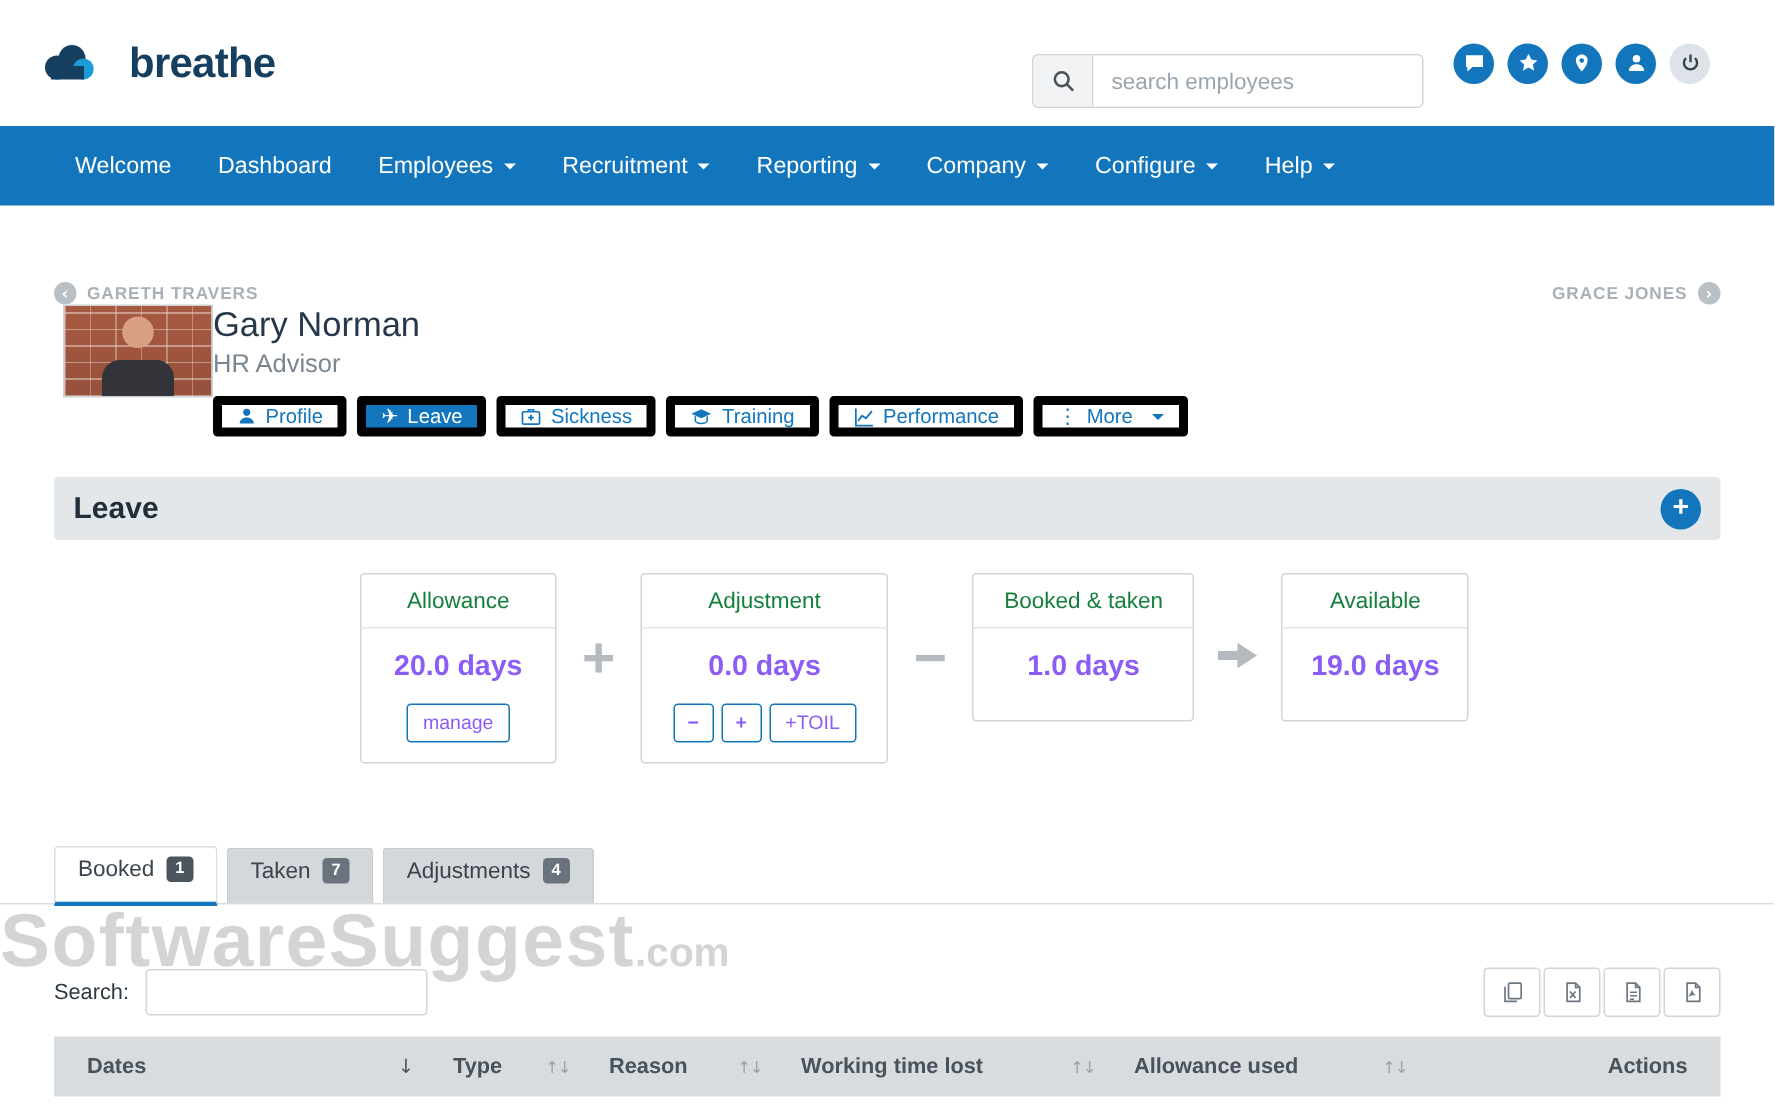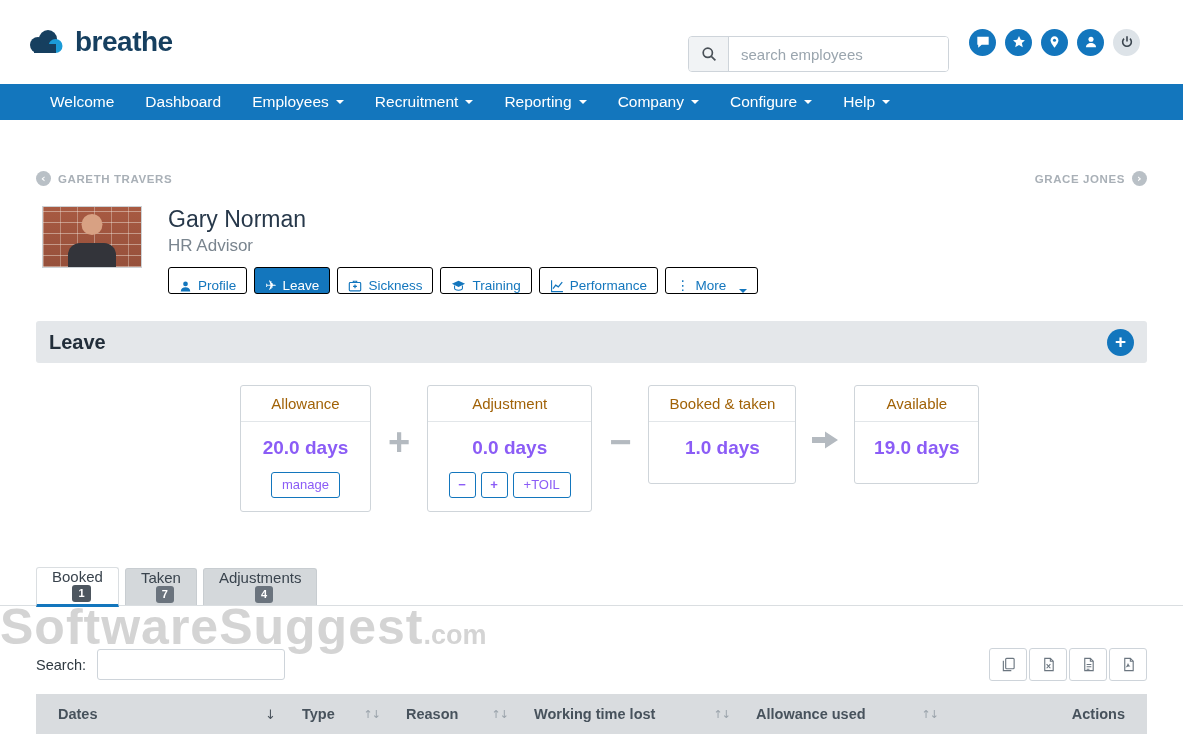--- a/index.html
+++ b/index.html
@@ -5,79 +5,79 @@
   * { box-sizing: border-box; }
   html,body { margin:0; padding:0; }
   body {
     width:1183px; height:736px; overflow:hidden; position:relative;
     background:#fff; font-family:"Liberation Sans", sans-serif; color:#333;
   }
   a { text-decoration:none; }
 
   
   .topbar { height:84px; display:flex; align-items:center; justify-content:space-between; padding:0 43px 0 28px; background:#fff; }
-  .logo { display:flex; align-items:center; gap:11px; cursor:pointer; }
+  .logo { display:flex; align-items:center; gap:22px; cursor:pointer; }
   .logo-text { font-size:28px; font-weight:700; color:#163f5f; letter-spacing:-0.5px; }
   .topbar-right { display:flex; align-items:center; gap:20px; }
   .search-group { display:flex; height:36px; border:1px solid #ced4da; border-radius:4px; overflow:hidden; background:#fff;margin-top:24px; }
   .search-addon { width:40px; background:#f1f3f5; border-right:1px solid #ced4da; display:flex; align-items:center; justify-content:center; cursor:pointer; color:#495057; }
   .search-input { border:none; outline:none; width:219px; padding:0 12px; font-size:15px; color:#495057; font-family:"Liberation Sans", sans-serif; }
   .search-input::placeholder { color:#9aa5ae; }
   .icon-circles { display:flex; gap:9px; }
   .circle { width:27px; height:27px; border-radius:50%; display:flex; align-items:center; justify-content:center; cursor:pointer; }
   .circle.blue { background:#1376bd; color:#fff; }
   .circle.gray { background:#dde3e8; color:#39434d; }
 
   
-  .navbar { height:36px; background:#1376bd; display:flex; align-items:center; padding:0 50px; }
+  .navbar { height:53px; background:#1376bd; display:flex; align-items:center; padding:0 50px; }
   .nav-item { color:#fff; font-size:15.5px; margin-right:31px; cursor:pointer; display:flex; align-items:center; }
   .caret { width:0; height:0; border-left:4px solid transparent; border-right:4px solid transparent; border-top:4px solid currentColor; margin-left:7px; display:inline-block; }
 
   
   .crumb-row { margin-top:51px; padding:0 36px; display:flex; justify-content:space-between; align-items:center; }
   .crumb { display:flex; align-items:center; gap:7px; color:#a9b0b7; font-size:11.5px; font-weight:700; letter-spacing:0.6px; cursor:pointer; }
   .circle-chevron { width:15px; height:15px; border-radius:50%; background:#b9c0c6; color:#fff; display:inline-flex; align-items:center; justify-content:center; font-size:11px; line-height:1; padding-bottom:1px; }
 
   
-  .profile-row { margin-top:20px; padding:0 42px; display:flex; gap:26px; align-items:flex-start; }
+  .profile-row { padding:0 42px; display:flex; align-items:flex-start; }
   .avatar { width:100px; height:62px; border:1px solid #cdd2d6; position:relative; overflow:hidden; flex:0 0 auto;
     background-image:
       repeating-linear-gradient(0deg, rgba(236,221,210,.5) 0 1px, transparent 1px 11px),
       repeating-linear-gradient(90deg, rgba(236,221,210,.4) 0 1px, transparent 1px 17px),
       linear-gradient(#a85a42,#96503b); }
   .avatar::before { content:""; position:absolute; top:7px; left:50%; transform:translateX(-50%); width:21px; height:21px; border-radius:50%; background:#d8a183; }
   .avatar::after { content:""; position:absolute; bottom:-6px; left:50%; transform:translateX(-50%); width:48px; height:30px; border-radius:12px 12px 0 0; background:#33343a; }
   .profile-name { font-size:23px; color:#27384a; font-weight:500; line-height:1.15; }
   .profile-role { font-size:17px; color:#7a858f; margin-top:4px; }
   .profile-btns { display:flex; gap:7px; margin-top:11px; }
-  .pbtn { display:inline-flex; align-items:flex-end; gap:6px; height:27px; padding:0 10px; border:1px solid #000000; border-radius:3px; color:#1376bd; background:#fff; font-size:13.5px; cursor:pointer; font-family:"Liberation Sans", sans-serif; }
+  .pbtn { display:inline-flex; align-items:center; gap:6px; height:27px; padding:0 10px; border:6px solid #000000; border-radius:3px; color:#1376bd; background:#fff; font-size:13.5px; cursor:pointer; font-family:"Liberation Sans", sans-serif; }
   .pbtn.active { background:#1376bd; color:#fff; }
   .glyph { font-family:"DejaVu Sans", sans-serif; font-style:normal; }
 
   
   .leave-bar { margin:27px 36px 0; height:42px; background:#e4e7ea; border-radius:3px; display:flex; align-items:center; justify-content:space-between; padding:0 13px; }
   .leave-title { font-size:20px; font-weight:700; color:#222e3a; }
   .add-btn { width:27px; height:27px; border-radius:50%; background:#1376bd; color:#fff; font-size:19px; font-weight:700; display:flex; align-items:center; justify-content:center; cursor:pointer; line-height:1; padding-bottom:2px; }
 
   
   .cards-row { margin-top:22px; padding-left:240px; display:flex; align-items:flex-start; }
   .card { border:1px solid #cfd5da; border-radius:3px; background:#fff; }
   .card-allowance { width:131px; } .card-adjustment { width:165px; } .card-booked { width:148px; } .card-available { width:125px; }
-  .card-head { padding:9px 6px; text-align:center; font-size:15px; color:#a16207; border-bottom:1px solid #e2e6e9; }
+  .card-head { padding:9px 6px; text-align:center; font-size:15px; color:#15803d; border-bottom:1px solid #e2e6e9; }
   .card-value { padding:15px 6px 13px; text-align:center; font-size:19px; font-weight:700; color:#8b5cf6; }
   .card-noact .card-value { padding-bottom:24px; }
   .card-actions { display:flex; justify-content:center; gap:5px; padding:0 6px 13px; }
   .sbtn { border:1px solid #1376bd; border-radius:3px; color:#8b5cf6; background:#fff; font-size:13px; padding:4px 10px; cursor:pointer; font-family:"Liberation Sans", sans-serif; line-height:1.2; }
   .sbtn.square { width:27px; padding:4px 0; text-align:center; font-weight:700; }
   .op { font-size:38px; font-weight:700; color:#b4bac0; margin:38px 17px 0; line-height:1; }
   .op-arrow { margin:44px 15px 0; }
 
   
   .tabs-row { margin-top:55px; padding:0 36px; display:flex; gap:6px; border-bottom:1px solid #dadee1; align-items:flex-end; }
-  .tab { height:37px; display:flex; align-items:center; padding:0 15px; font-size:15px; color:#39434d; background:#d4d8db; border:1px solid #c8cdd1; border-bottom:none; border-radius:3px 3px 0 0; cursor:pointer;flex-direction:column; }
+  .tab { height:37px; display:flex; align-items:flex-end; padding:13px 15px; font-size:15px; color:#39434d; background:#d4d8db; border:1px solid #c8cdd1; border-bottom:none; border-radius:3px 3px 0 0; cursor:pointer; }
   .tab.active { background:#fff; border-color:#dadee1; border-bottom:3px solid #1376bd; margin-bottom:-2px; height:40px; }
   .tab-badge { margin-left:8px; background:#6a737d; color:#fff; font-size:11px; font-weight:700; border-radius:3px; padding:3px 6px; line-height:1; }
   .tab.active .tab-badge { background:#4d565f; }
 
   
   .watermark { position:absolute; left:0; right:0; top:598px; text-align:left; z-index:1; pointer-events:none; color:#d4d4d4; font-weight:700; white-space:nowrap; }
   .wm-main { font-size:50px; letter-spacing:1px; }
   .wm-suffix { font-size:27px; }
 
   

